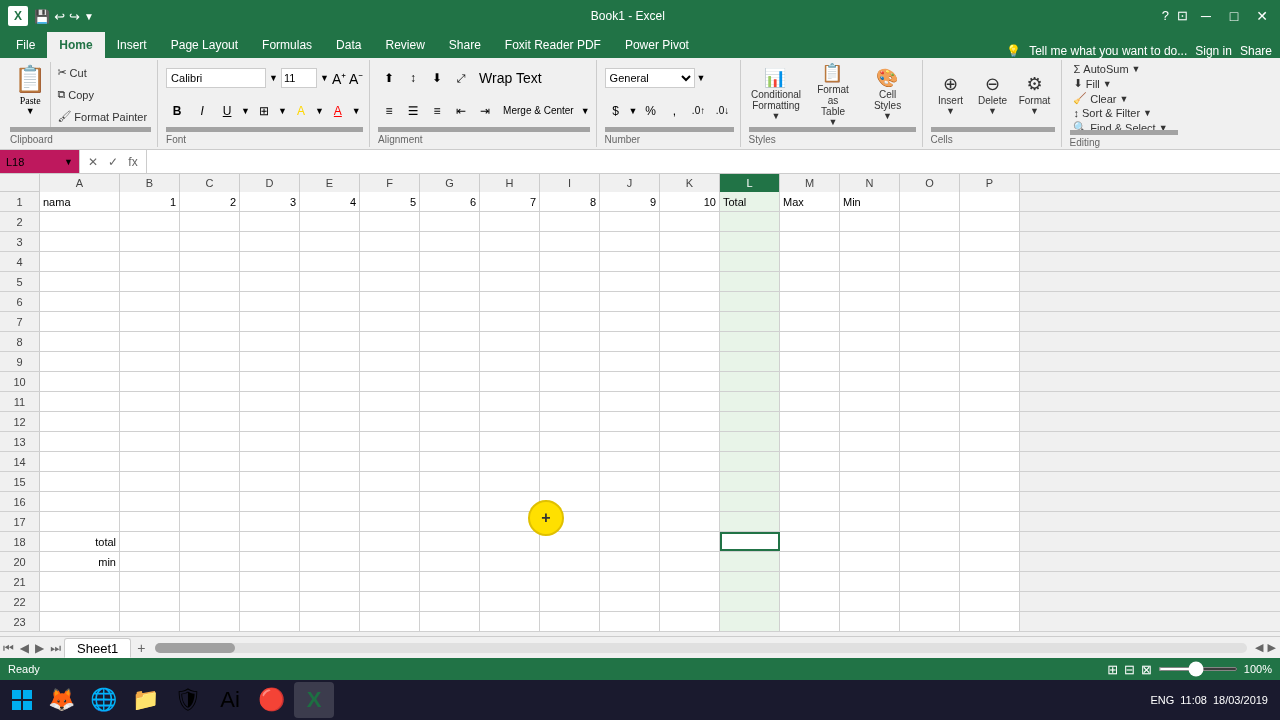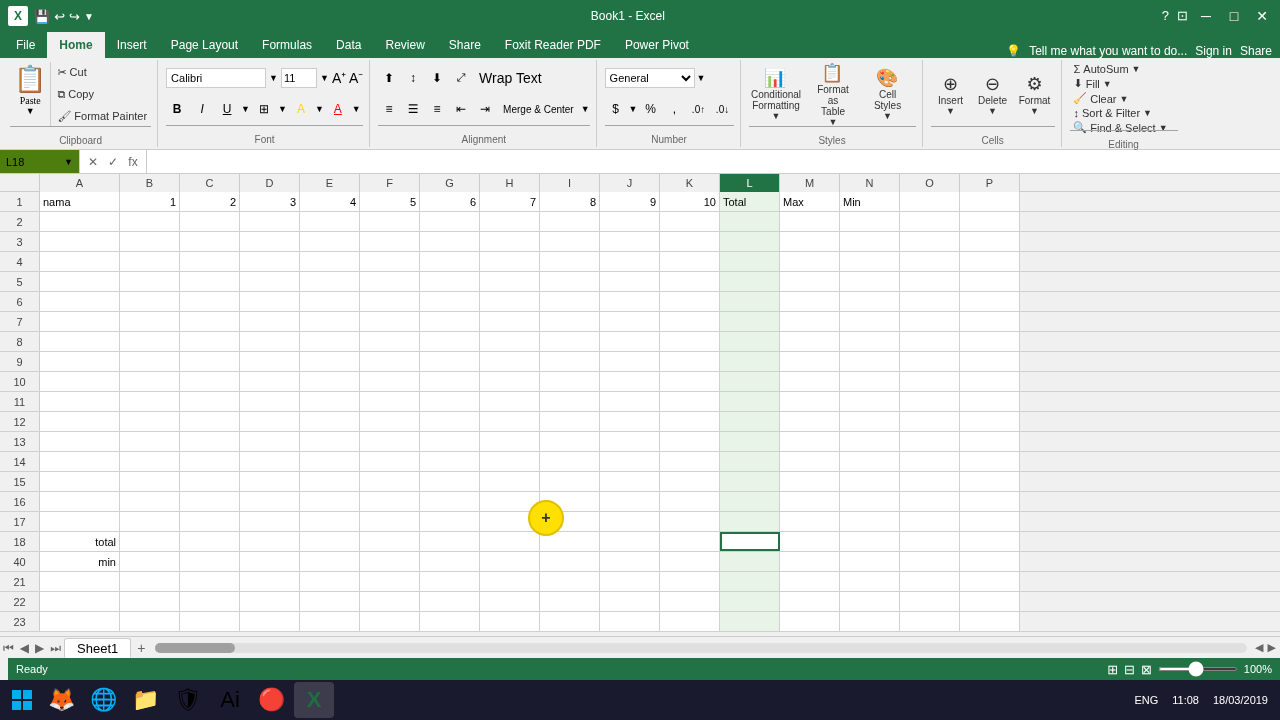--- a/index.html
+++ b/index.html
@@ -60,25 +60,25 @@
       flex-direction: column;
       align-items: flex-start;
       border-right: 1px solid #ccc;
       padding: 2px 6px;
       min-width: 60px;
     }
     .ribbon-group:last-child { border-right: none; }
     .ribbon-group-label {
       font-size: 10px;
       color: #666;
-      text-align: center;
+      text-align: left;
       width: 100%;
       margin-top: auto;
-      padding-top: 8px;
-      border-top: 1px solid #a3a3a3;
+      padding-top: 2px;
+      border-top: 5px solid #a3a3a3;
     }
     .ribbon-row { display: flex; align-items: center; gap: 2px; flex: 1; }
     .ribbon-btn {
       display: flex;
       flex-direction: column;
       align-items: center;
       justify-content: center;
       padding: 2px 4px;
       cursor: pointer;
       border-radius: 2px;
@@ -177,21 +177,21 @@
       gap: 0;
     }
     .name-box {
       width: 80px;
       height: 100%;
       border-right: 1px solid #ccc;
       padding: 0 6px;
       font-size: 11px;
       display: flex;
       align-items: center;
-      background: #4d7c0f;
+      background: #be185d;
       cursor: pointer;
     }
     .formula-controls {
       display: flex;
       align-items: center;
       padding: 0 4px;
       border-right: 1px solid #ccc;
       gap: 2px;
       height: 100%;
     }
@@ -348,21 +348,20 @@
     
     .status-bar {
       height: 22px;
       background: #217346;
       display: flex;
       align-items: center;
       justify-content: space-between;
       padding: 0 8px;
       color: white;
       font-size: 11px;
-      margin-left: 8px;
     }
     .status-left { display: flex; align-items: center; gap: 8px; }
     .status-right { display: flex; align-items: center; gap: 6px; }
     .zoom-slider { width: 80px; height: 4px; accent-color: white; }
     .view-btn { font-size: 13px; cursor: pointer; color: white; }
 
     
     .taskbar {
       height: 40px;
       background: #1a1a2e;
@@ -385,21 +384,21 @@
       display: flex;
       align-items: center;
       justify-content: center;
       cursor: pointer;
       border-radius: 4px;
     }
     .taskbar-right {
       margin-left: auto;
       display: flex;
       align-items: center;
-      gap: 14px;
+      gap: 6px;
       color: white;
       font-size: 11px;
       padding-right: 8px;
     }
 
     .ribbon-large-group { display: flex; align-items: stretch; height: 68px; gap: 2px; }
     .ribbon-small-stack { display: flex; flex-direction: column; justify-content: space-around; height: 68px; }
     .scroll-track {
       flex: 1;
       height: 10px;
@@ -1000,21 +999,21 @@
           <div class="cell col-I"></div>
           <div class="cell col-J"></div>
           <div class="cell col-K"></div>
           <div class="cell col-L selected"></div>
           <div class="cell col-M"></div>
           <div class="cell col-N"></div>
           <div class="cell col-O"></div>
           <div class="cell col-P"></div>
         </div>
         <div class="grid-row">
-          <div class="row-num">40</div>
+          <div class="row-num">20</div>
           <div class="cell col-A" style="justify-content: flex-end;">min</div>
           <div class="cell col-B"></div>
           <div class="cell col-C"></div>
           <div class="cell col-D"></div>
           <div class="cell col-E"></div>
           <div class="cell col-F"></div>
           <div class="cell col-G"></div>
           <div class="cell col-H"></div>
           <div class="cell col-I"></div>
           <div class="cell col-J"></div>

